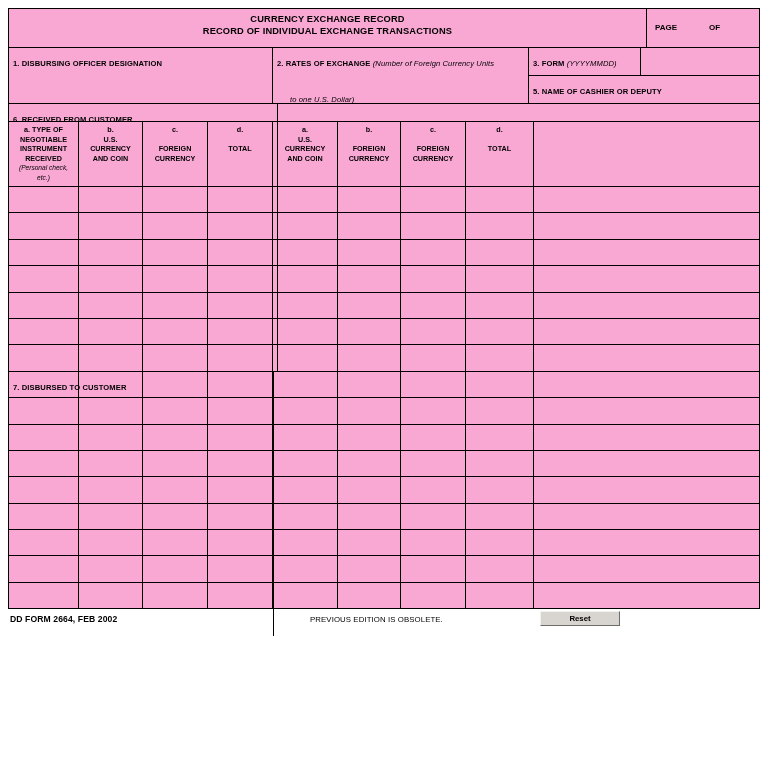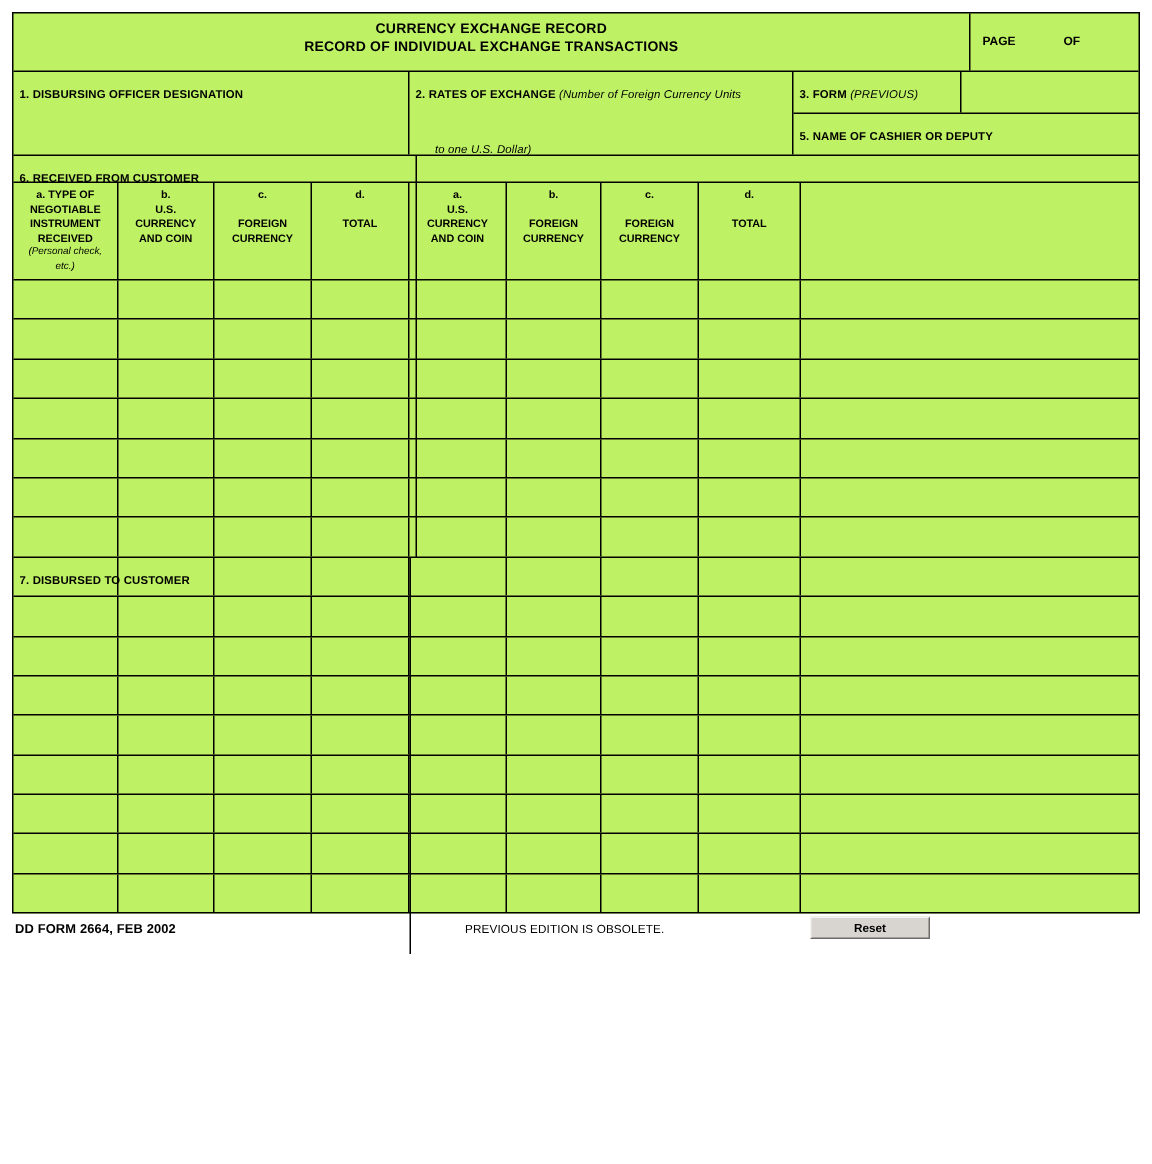--- a/index.html
+++ b/index.html
@@ -20,21 +20,21 @@
     position: absolute;
     left: 8px;
     top: 8px;
     width: 752px;
   }
 
   .form-outer {
     border: 1.6px solid #000;
     border-collapse: collapse;
     width: 752px;
-    background: #bef264;
+    background: #f9a8d4;
     box-sizing: border-box;
   }
 
   
   .cell {
     box-sizing: border-box;
     position: relative;
   }
   .lbl {
     font-size: 7.6px;
@@ -302,21 +302,21 @@
           <span class="ital cont">to one U.S. Dollar)</span>
         </span>
       </div>
 
       <div class="blk345">
         <div class="row34">
           <div class="blk3 cell">
             <span class="lbl">
               <span>3.</span>
               <span>FORM</span>
-              <span class="ital">(PREVIOUS)</span>
+              <span class="ital">(YYYYMMDD)</span>
             </span>
           </div>
         </div>
         <div class="blk5 cell">
           <span class="lbl">
             <span>5.</span>
             <span>NAME OF CASHIER OR DEPUTY</span>
           </span>
         </div>
       </div>

